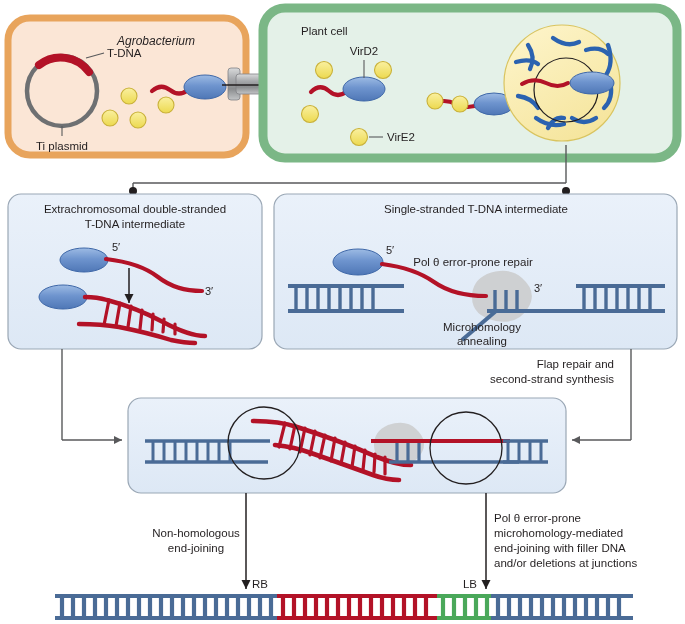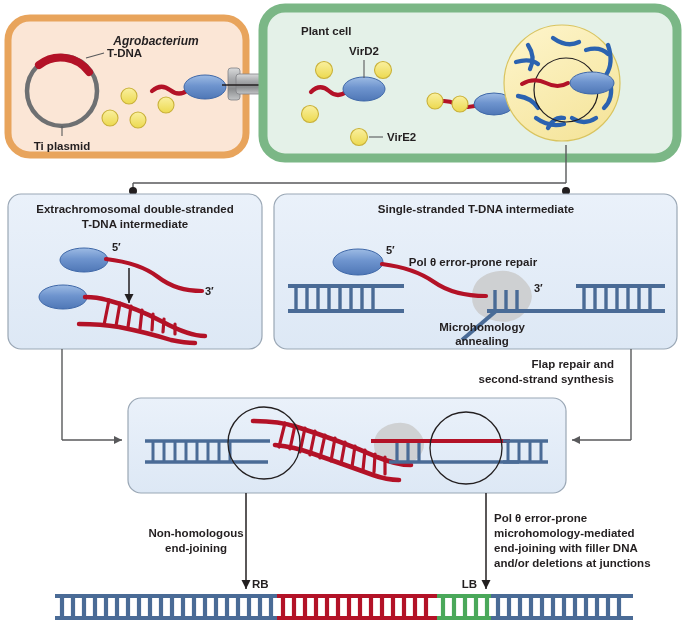--- a/index.html
+++ b/index.html
@@ -1,18 +1,18 @@
 <!DOCTYPE html>
 <html><head>
 <meta charset="utf-8">
 <style>
   html,body{margin:0;padding:0;background:#ffffff;}
   body{width:685px;height:624px;position:relative;overflow:hidden;
        font-family:"Liberation Sans",sans-serif;color:#231f20;}
-  .stage{position:absolute;inset:0;width:685px;height:624px;font-weight:bold;}
+  .stage{position:absolute;inset:0;width:685px;height:624px;}
   svg.diagram{position:absolute;left:0;top:0;width:685px;height:624px;display:block;}
   text{font-family:"Liberation Sans",sans-serif;fill:#231f20;}
   .lbl{font-size:11.5px;}
   .lbl-it{font-size:12px;font-style:italic;}
   .prime{font-size:11px;}
 </style>
 </head>
 <body>
 
 <div class="stage">

